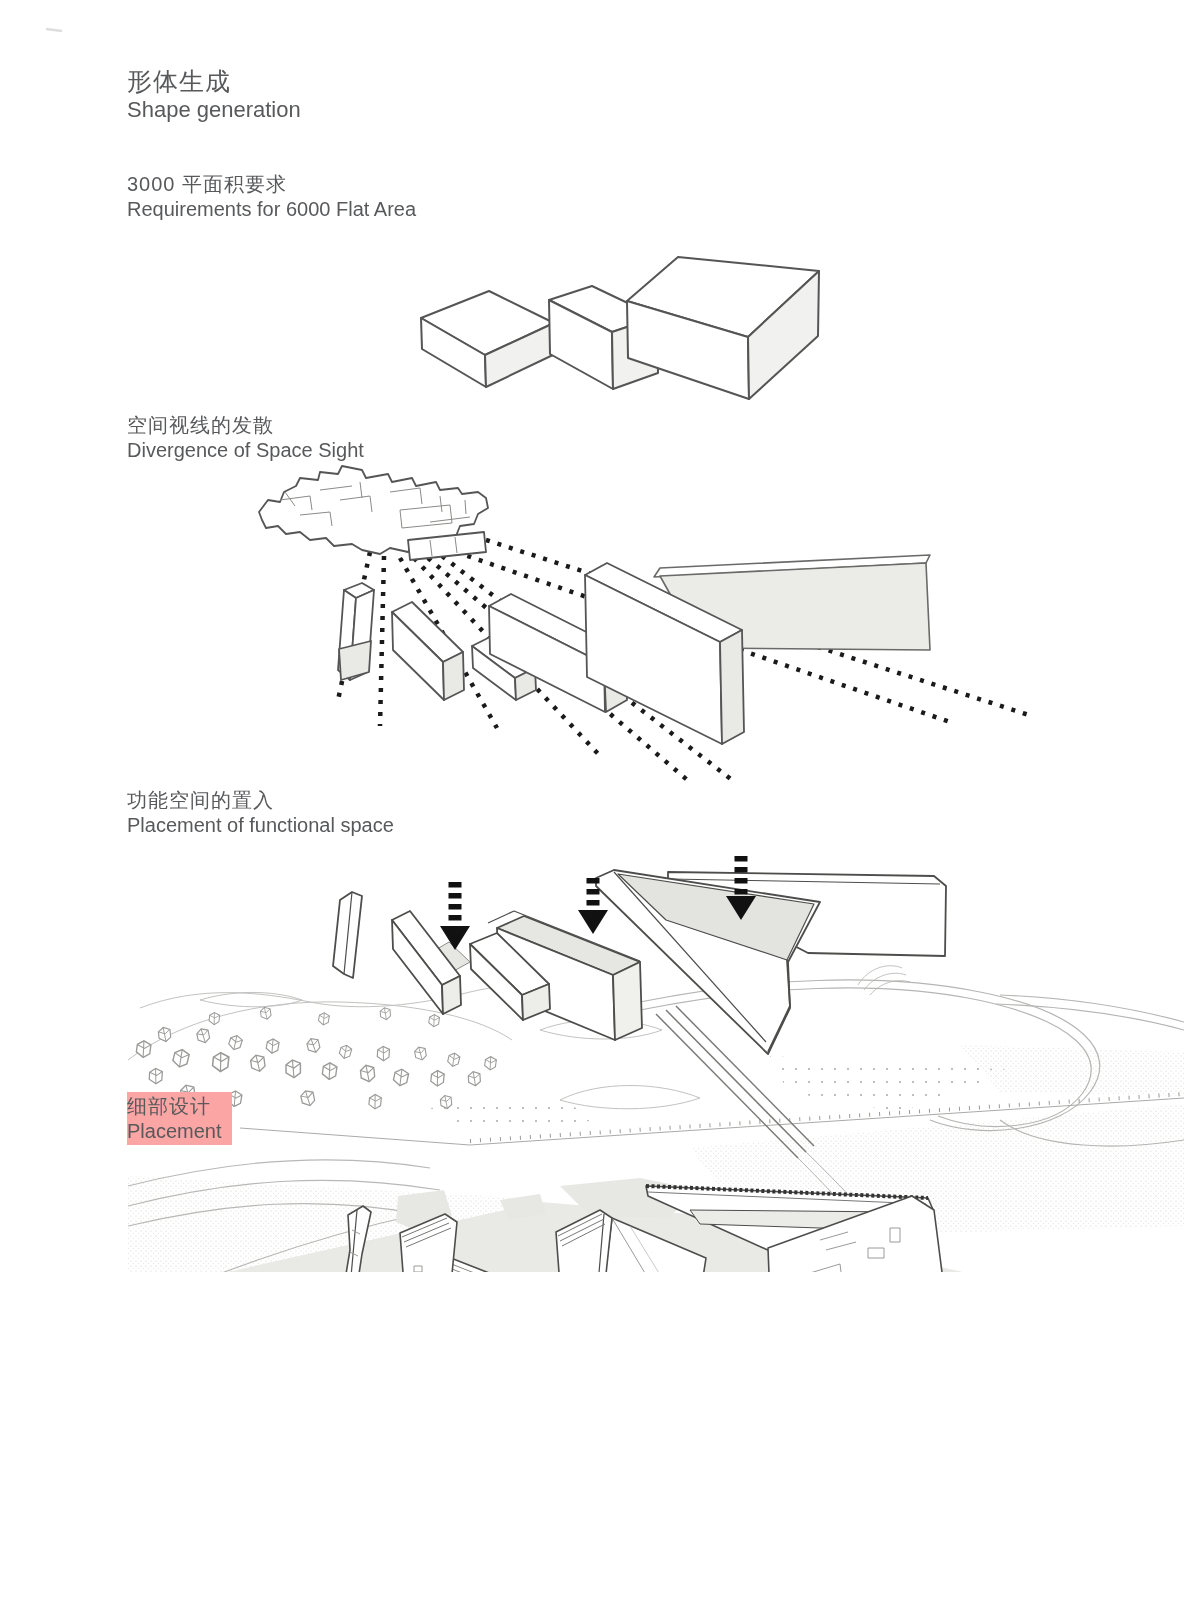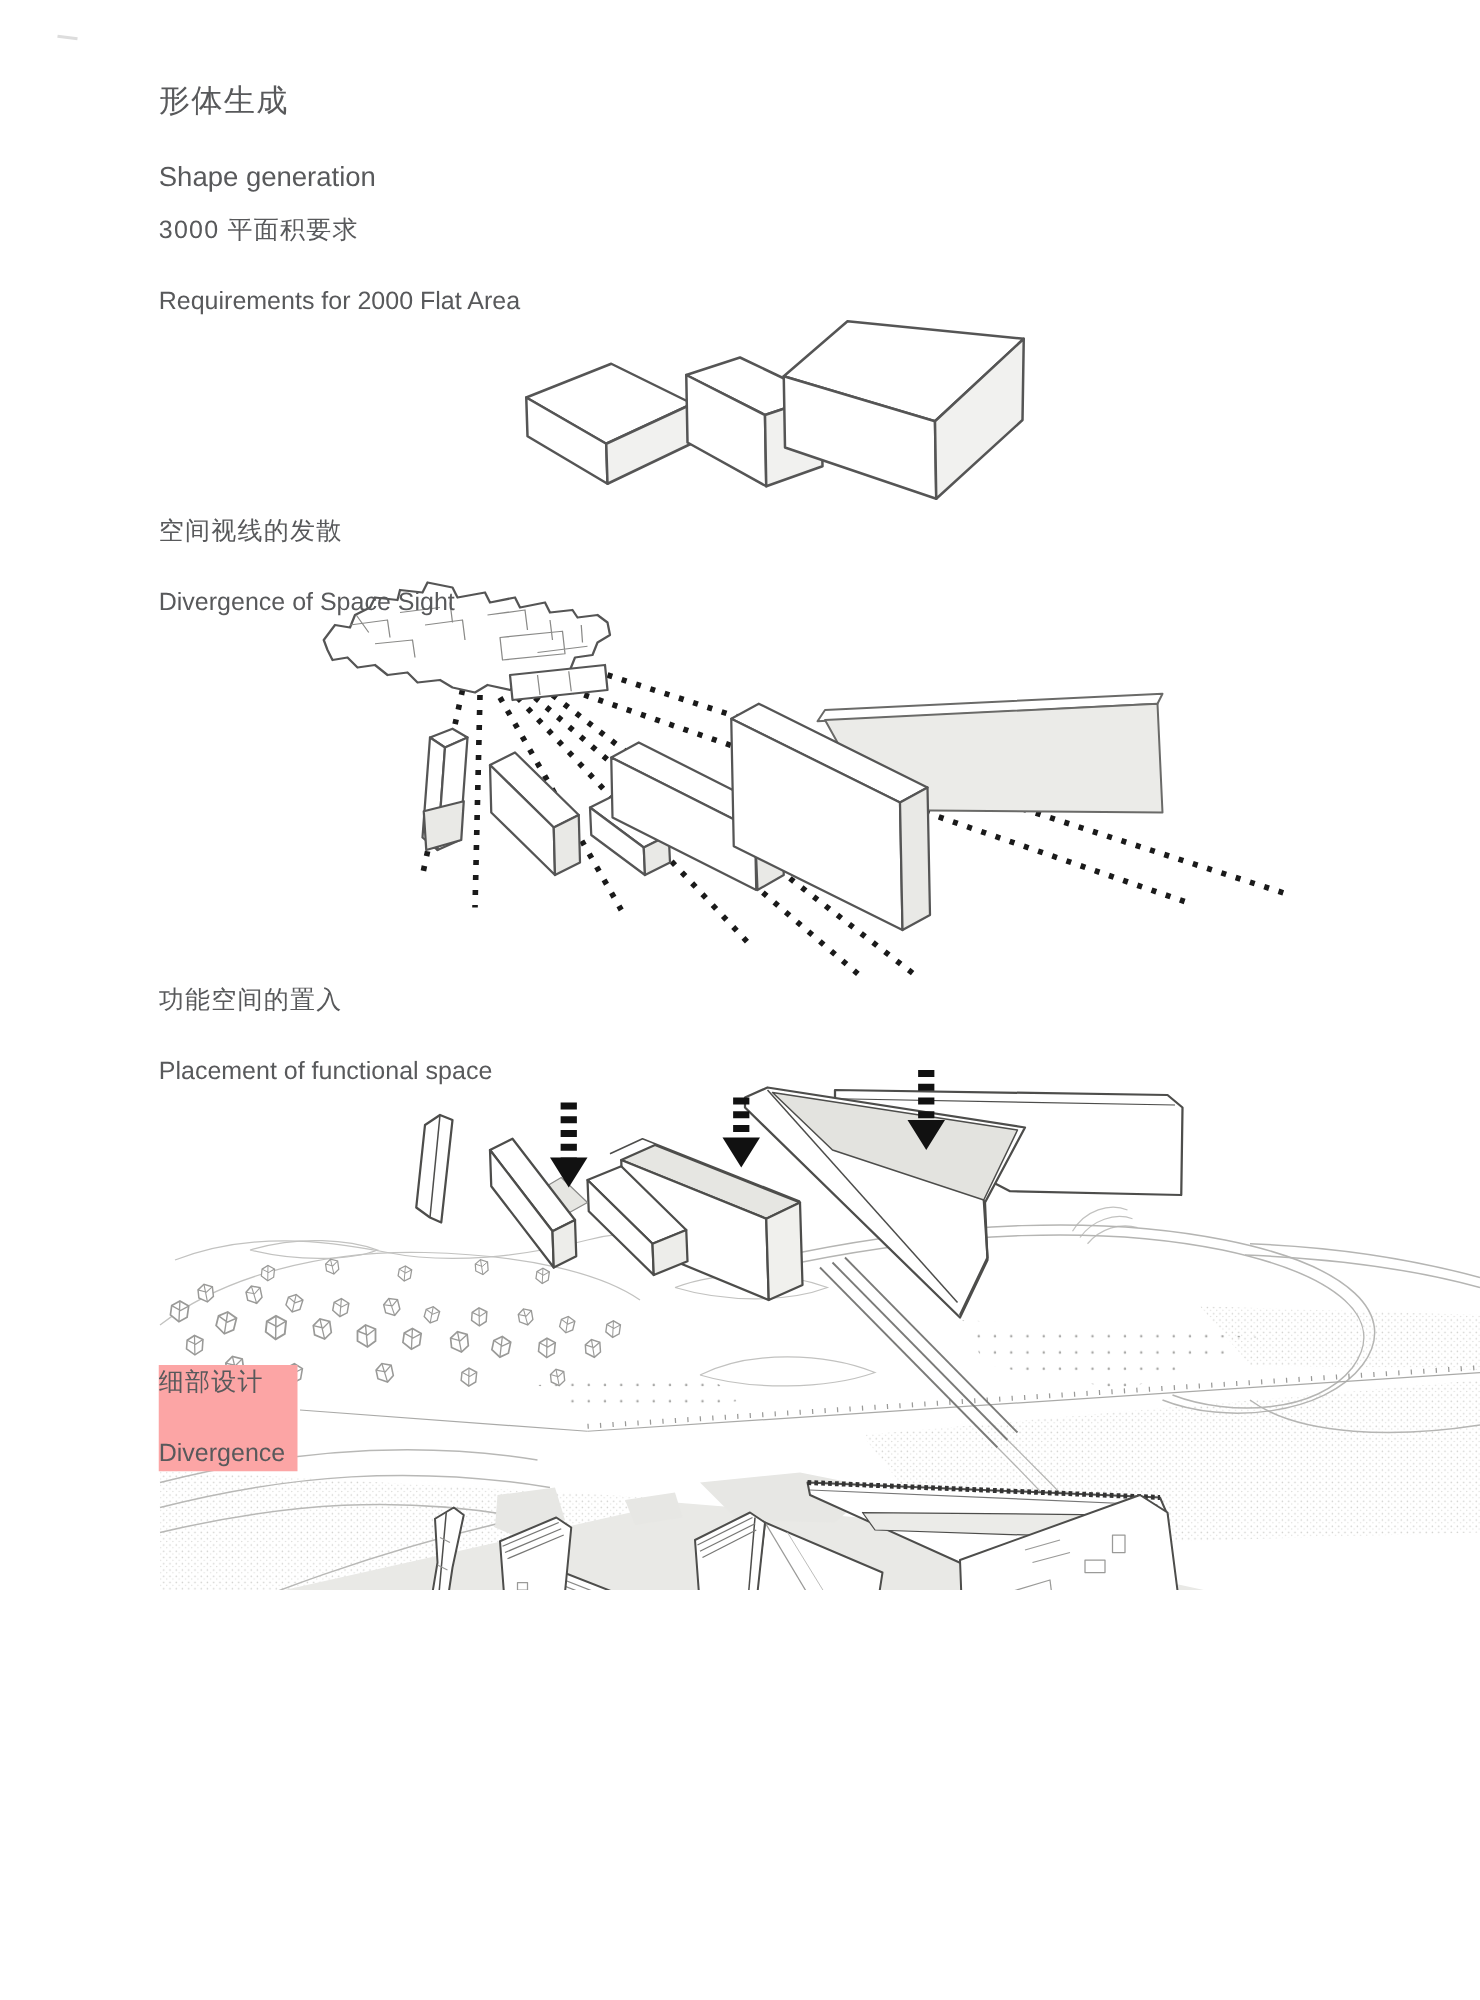--- a/index.html
+++ b/index.html
@@ -2,21 +2,21 @@
 <html><head>
 <meta charset="utf-8">
 <style>
   html,body{margin:0;padding:0;background:#fff;}
   .page{position:relative;width:1184px;height:1272px;background:#fff;overflow:hidden;
         font-family:"Liberation Sans", sans-serif;}
   svg.art{position:absolute;left:0;top:0;}
   .labels{position:absolute;left:0;top:0;width:100%;height:100%;pointer-events:none;}
   .lbl{position:absolute;color:#58595b;}
   .lbl .zh{font-size:20px;letter-spacing:1px;line-height:1.25;}
-  .lbl .en{font-size:20px;line-height:1.2;margin-top:32px;}
+  .lbl .en{font-size:20px;line-height:1.2;}
   .lbl.title .zh{font-size:25px;}
   .lbl.title .en{font-size:22px;}
   .lbl.detail{background:#fca5a5;padding:2px 10px 2px 0;}
 </style>
 </head>
 <body>
 
 <div class="page">
 
 <svg class="art" width="1184" height="1600" viewBox="0 0 1184 1600">
@@ -373,32 +373,32 @@
 </svg>
 
 <div class="labels">
   <div class="lbl title" style="left:127px;top:66px;">
     <div class="zh">形体生成</div>
     <div class="en">Shape generation</div>
   </div>
 
   <div class="lbl" style="left:127px;top:172px;">
     <div class="zh">3000 平面积要求</div>
-    <div class="en">Requirements for 2000 Flat Area</div>
+    <div class="en">Requirements for 6000 Flat Area</div>
   </div>
 
   <div class="lbl" style="left:127px;top:788px;">
     <div class="zh">功能空间的置入</div>
     <div class="en">Placement of functional space</div>
   </div>
 
   <div class="lbl" style="left:127px;top:413px;">
     <div class="zh">空间视线的发散</div>
     <div class="en">Divergence of Space Sight</div>
   </div>
 
   <div class="lbl detail" style="left:127px;top:1092px;">
     <div class="zh">细部设计</div>
-    <div class="en">Divergence</div>
+    <div class="en">Placement</div>
   </div>
 </div>
 
 </div>
 
 </body></html>

